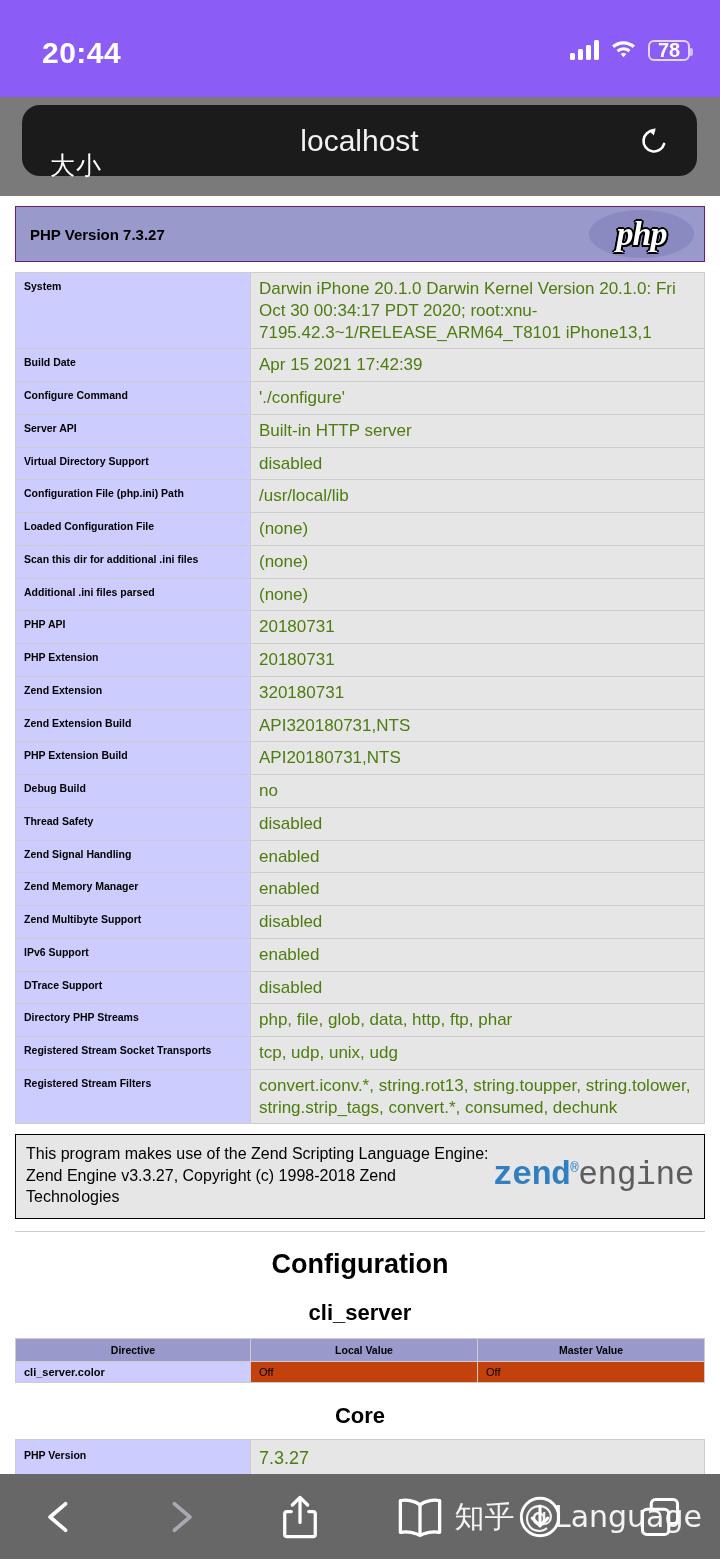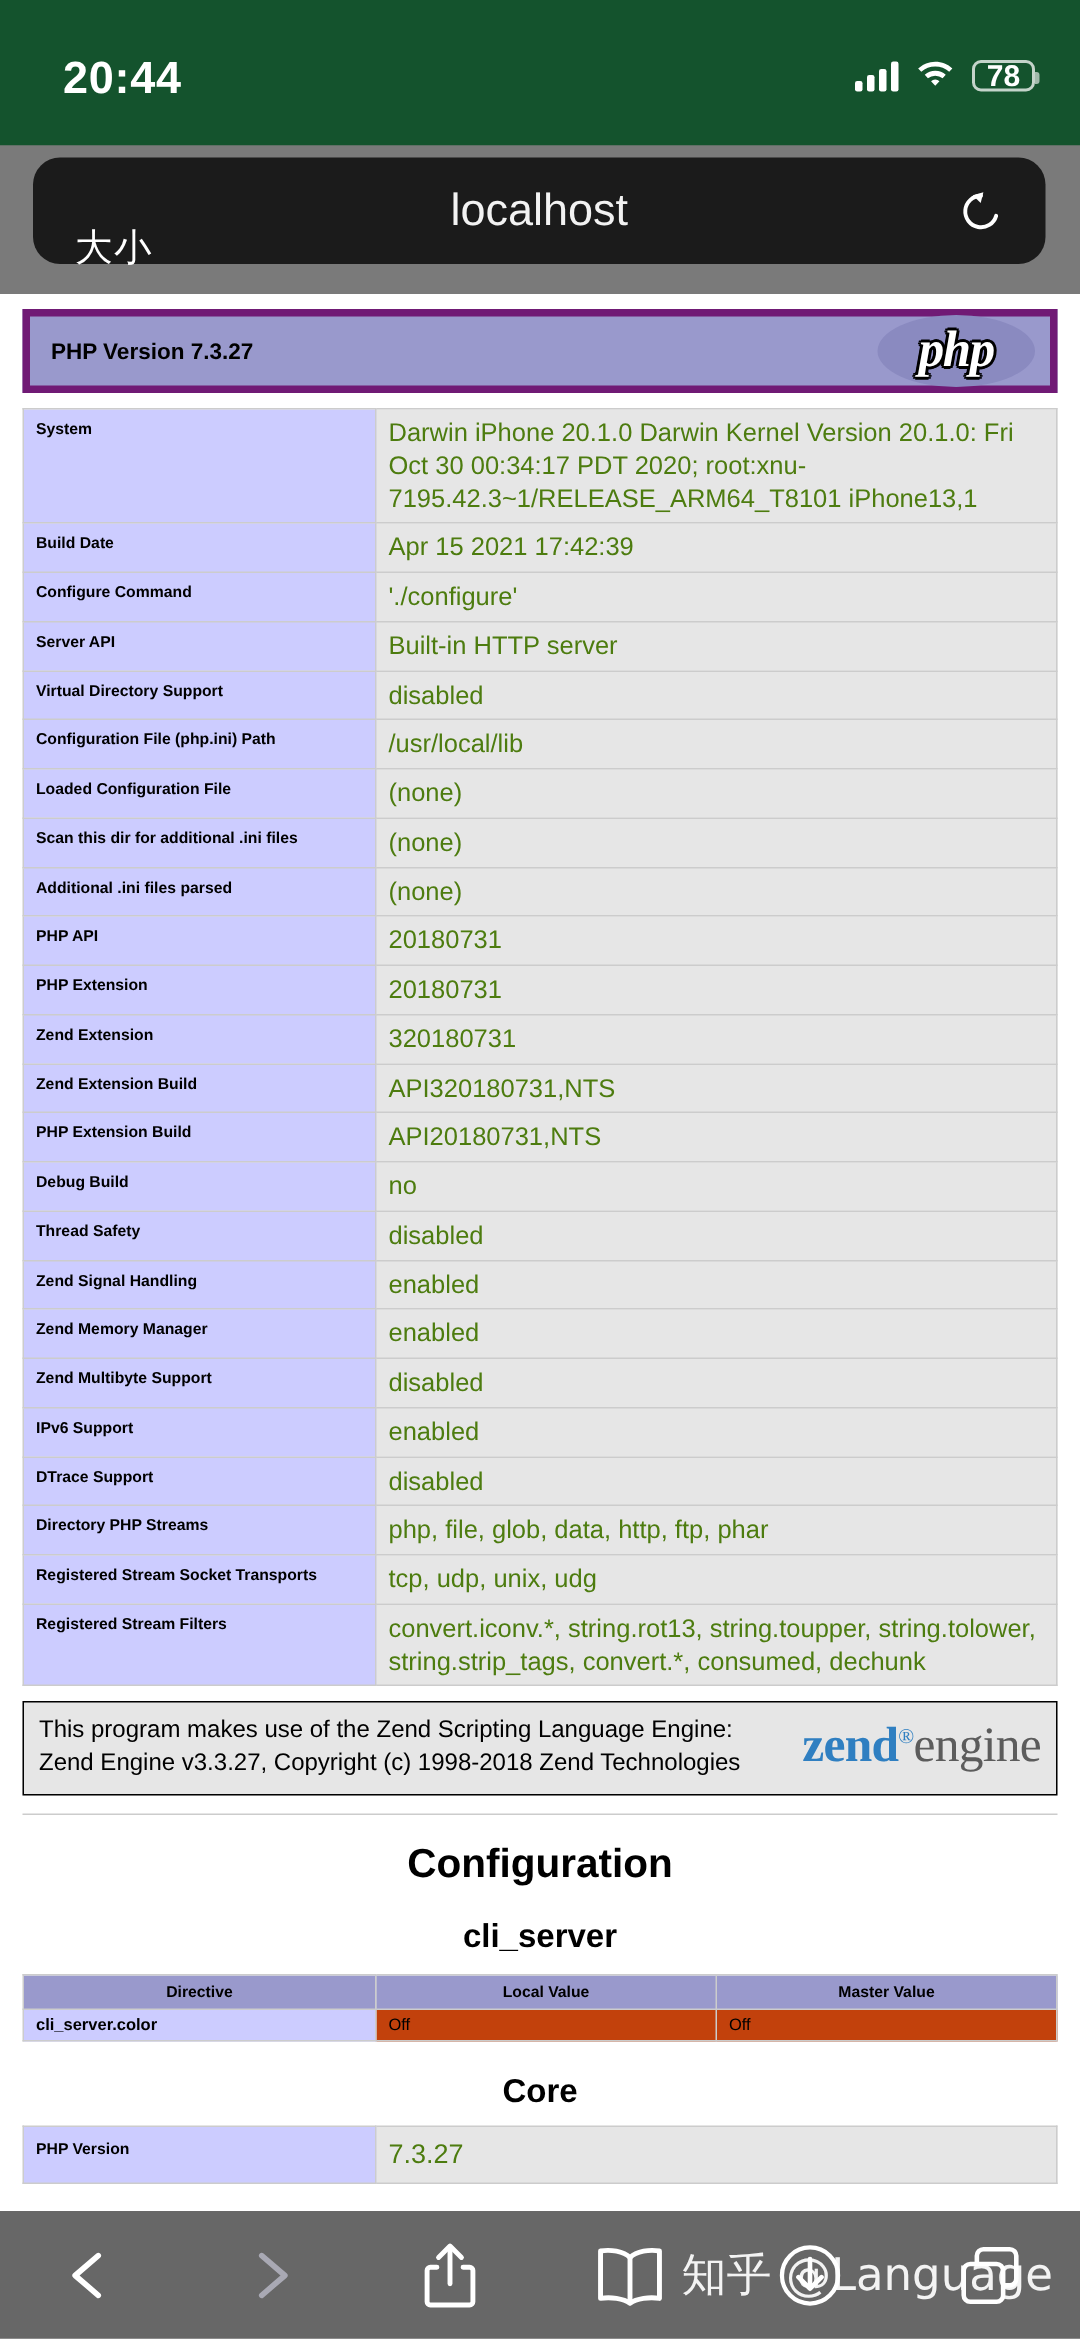--- a/index.html
+++ b/index.html
@@ -13,21 +13,21 @@
     position: relative;
     width: 720px; height: 1559px;
     background: #7a7a7a;
     overflow: hidden;
   }
 
   
   #statusbar {
     position: absolute; top: 0; left: 0;
     width: 720px; height: 97px;
-    background: #14532d;
+    background: #8b5cf6;
   }
   #clock {
     position: absolute; left: 42px; top: 36px;
     font-size: 30px; font-weight: bold; color: #ffffff;
     letter-spacing: 0.5px;
   }
   #status-icons {
     position: absolute; right: 30px; top: 38px;
     display: flex; align-items: center; gap: 11px;
   }
@@ -93,21 +93,21 @@
     width: 690px; margin: 0 auto;
     font-family: "Liberation Sans", sans-serif;
     padding-top: 10px;
   }
 
   
   .php-head {
     position: relative;
     height: 56px;
     background: #9999cc;
-    border: 5px solid #701a75;
+    border: 1px solid #701a75;
     display: flex; align-items: center;
   }
   .php-head .ver {
     font-size: 15px; font-weight: bold; color: #000;
     padding-left: 14px;
   }
   .php-logo {
     position: absolute; right: 10px; top: 50%; transform: translateY(-50%);
     width: 105px; height: 48px;
     background: #8a8ac0;
@@ -145,21 +145,21 @@
   .zend-box {
     margin-top: 10px;
     border: 1px solid #000;
     background: #e6e6e6;
     display: flex; align-items: center; justify-content: space-between;
     padding: 8px 10px 10px 10px;
   }
   .zend-text { font-size: 16px; color: #000; line-height: 1.35; }
   .zend-logo {
     font-size: 33px; letter-spacing: -0.5px;
-    font-family: Liberation Serif, serif;
+    font-family: Liberation Mono, monospace;
     white-space: nowrap;
   }
   .zend-logo .z { color: #2f7fc1; font-weight: bold; }
   .zend-logo .dot { color: #2f7fc1; font-size: 14px; vertical-align: super; }
   .zend-logo .e { color: #5c5c5c; }
 
   hr.sep { border: 0; border-top: 1px solid #cccccc; margin: 12px 0 0 0; }
 
   h1.cfg {
     text-align: center; font-size: 27px; color: #000;

